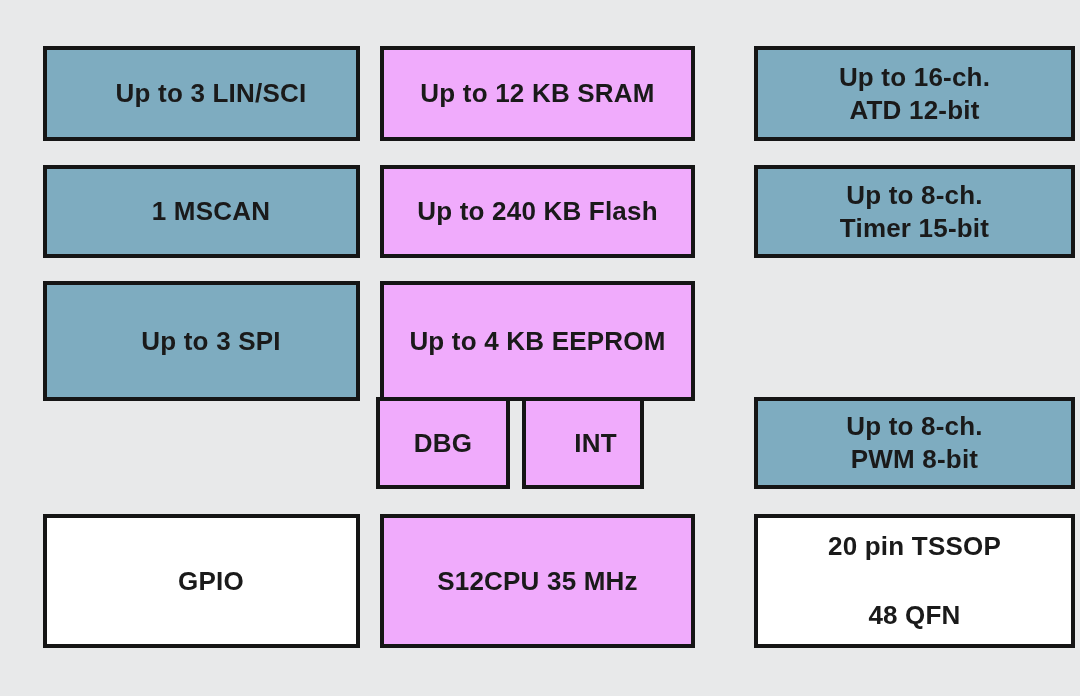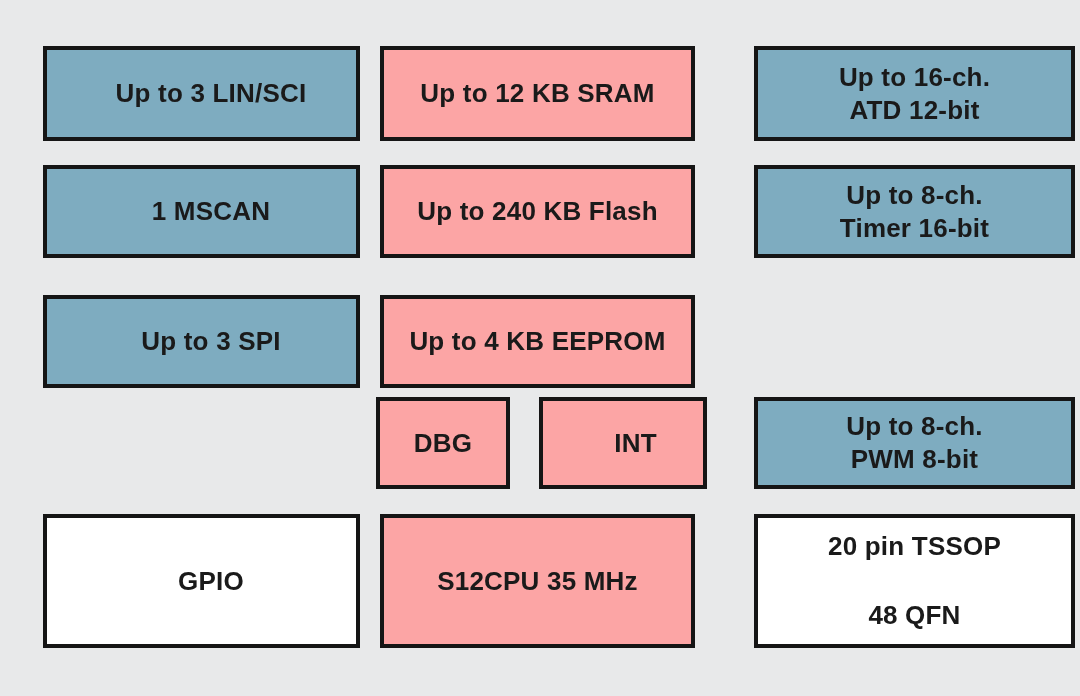--- a/index.html
+++ b/index.html
@@ -24,36 +24,36 @@
     align-items: center;
     justify-content: center;
     text-align: center;
     color: #1a1a1a;
     font-weight: bold;
     font-size: 26px;
     line-height: 33px;
     letter-spacing: 0.2px;
   }
   .steel { background: #7EACC0; }
-  .cyan  { background: #fca5a5; }
+  .cyan  { background: #f0abfc; }
   .white { background: #FFFFFF; gap: 36px; }
 
   
   .c1 { left: 43px;  width: 317px; padding-left: 19px; }
   .c2 { left: 380px; width: 315px; }
   .c3 { left: 714px; width: 321px; margin-left: 40px; }
   
   .r1 { top: 46px;  height: 95px; }
   .r2 { top: 165px; height: 93px; }
-  .r3 { top: 281px; height: 93px; margin-top: 14px; }
+  .r3 { top: 281px; height: 120px; }
   .r4 { top: 397px; height: 92px; }
   .r5 { top: 514px; height: 134px; }
   
   .dbg { left: 376px; width: 134px; }
-  .int { left: 539px; width: 168px; padding-left: 25px; }
+  .int { left: 522px; width: 122px; padding-left: 25px; }
 
   .block div { pointer-events: none; }
 </style>
 </head>
 <body>
 
 <div class="canvas">
 
   <div class="block steel c1 r1">
     <div>Up to 3 LIN/SCI</div>
@@ -71,21 +71,21 @@
   <div class="block steel c1 r2">
     <div>1 MSCAN</div>
   </div>
 
   <div class="block cyan c2 r2">
     <div>Up to 240 KB Flash</div>
   </div>
 
   <div class="block steel c3 r2">
     <div>Up to 8-ch.</div>
-    <div>Timer 16-bit</div>
+    <div>Timer 15-bit</div>
   </div>
 
   <div class="block steel c1 r3">
     <div>Up to 3 SPI</div>
   </div>
 
   <div class="block cyan c2 r3">
     <div>Up to 4 KB EEPROM</div>
   </div>
 

